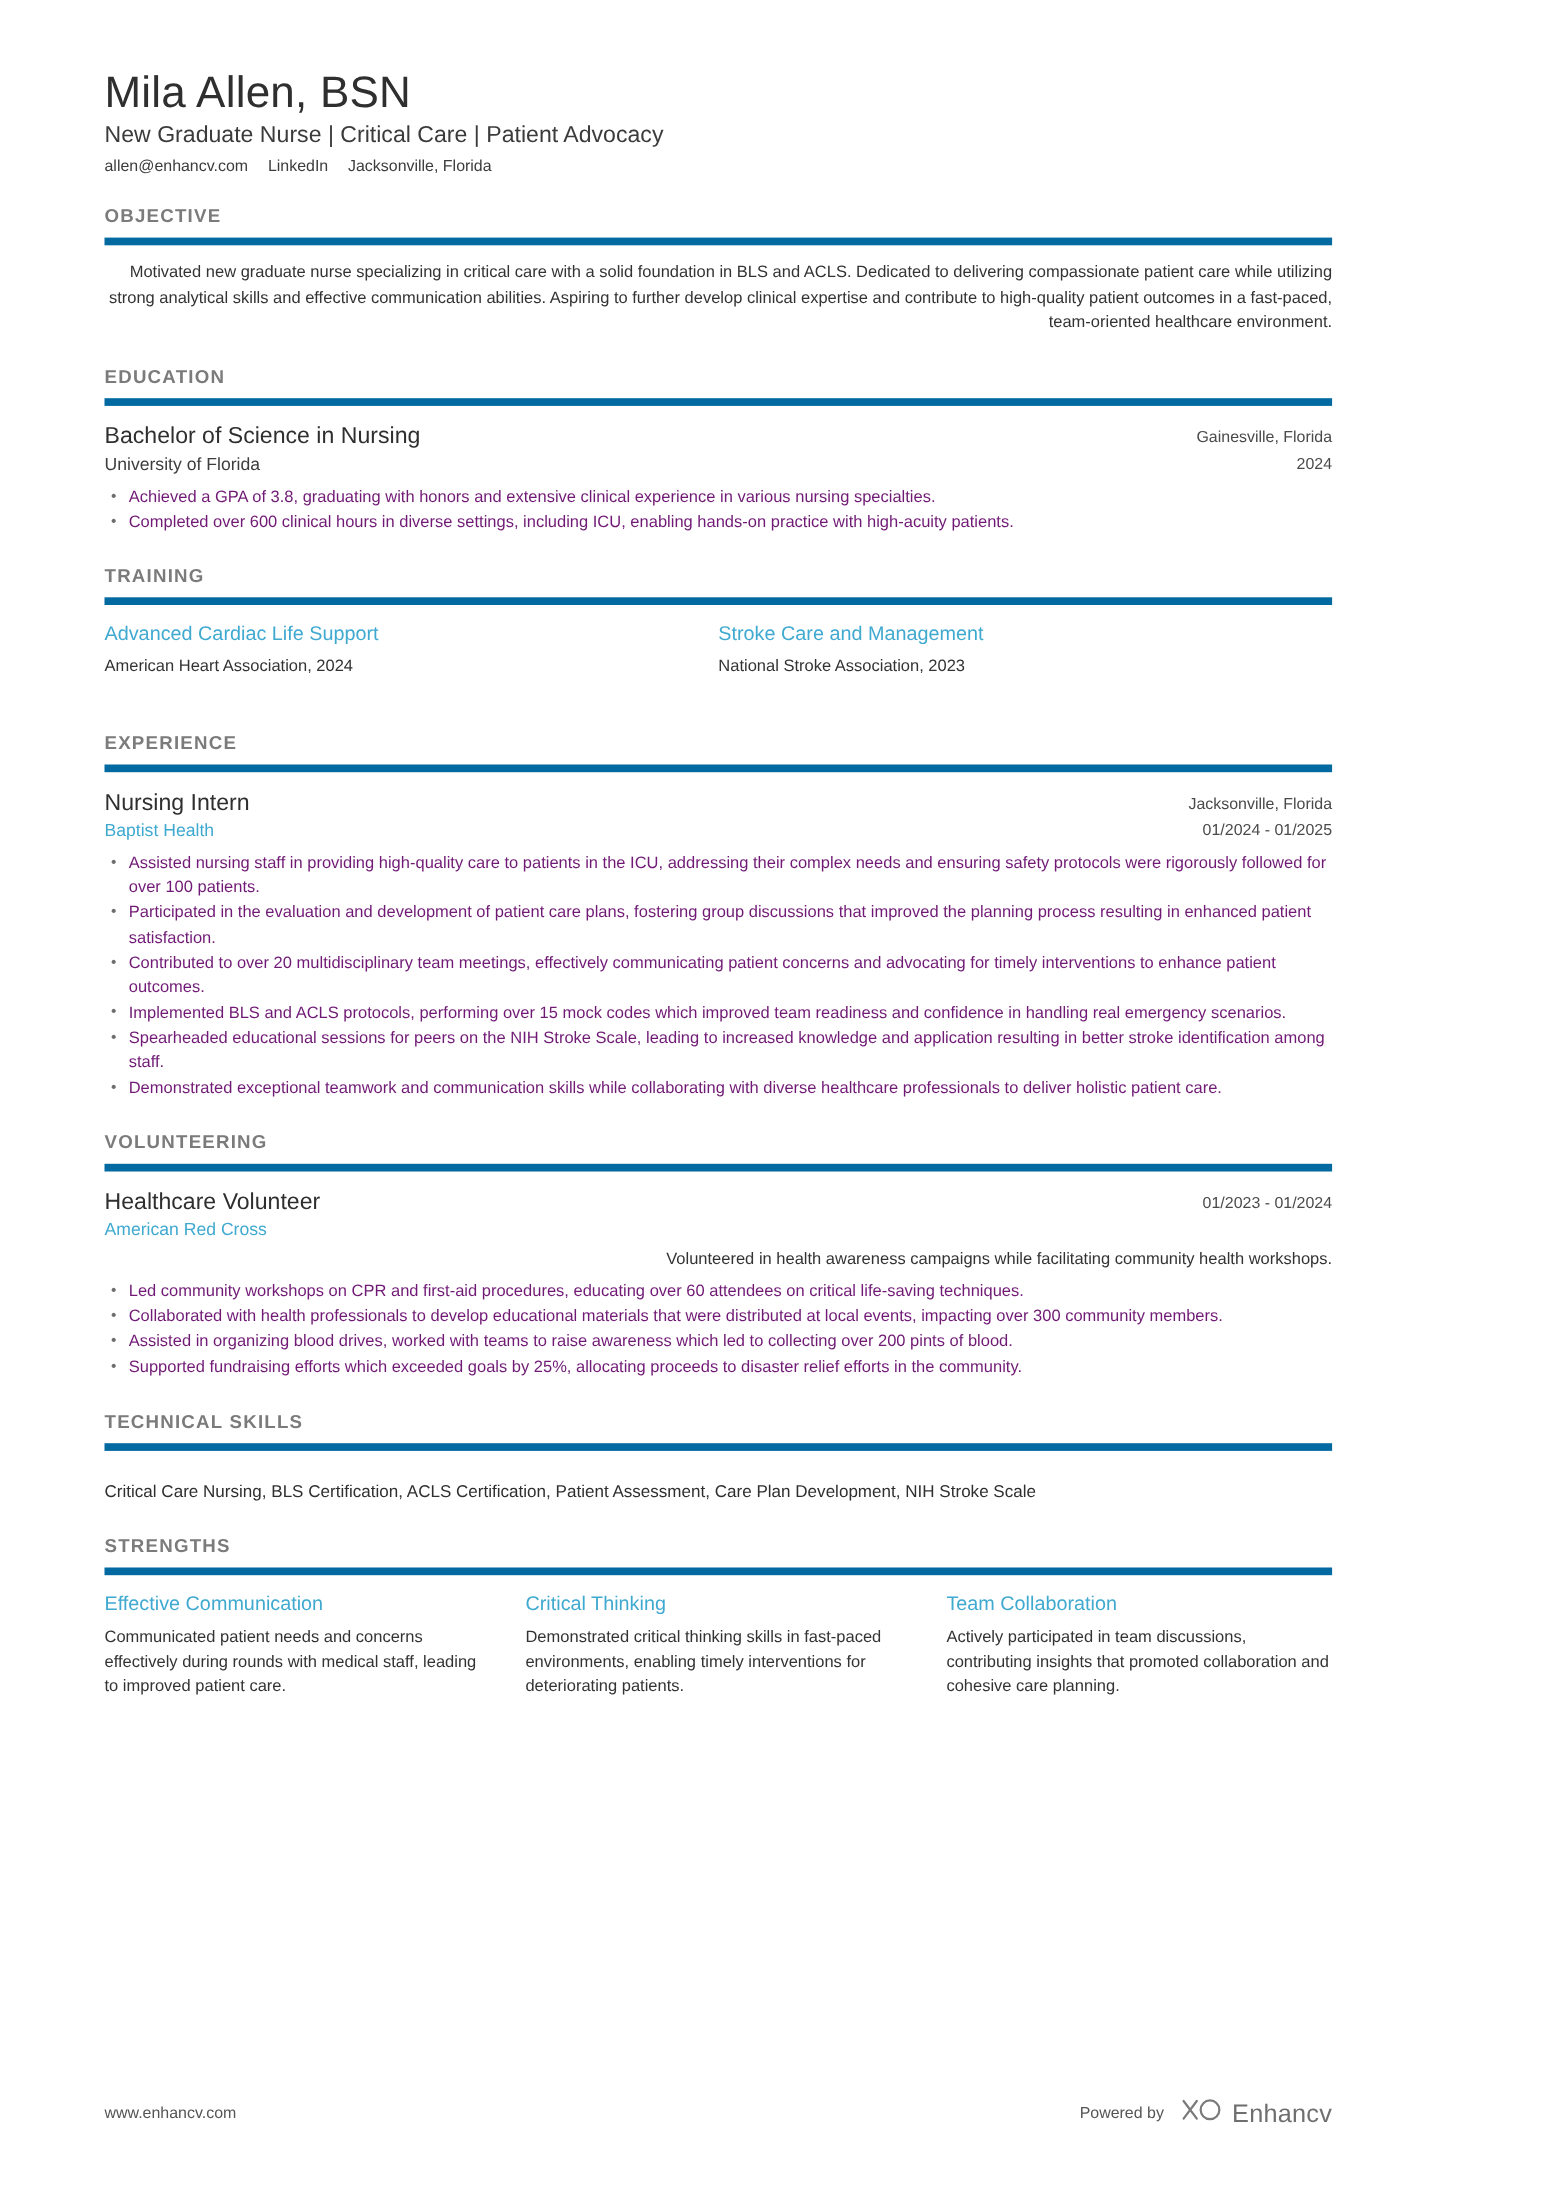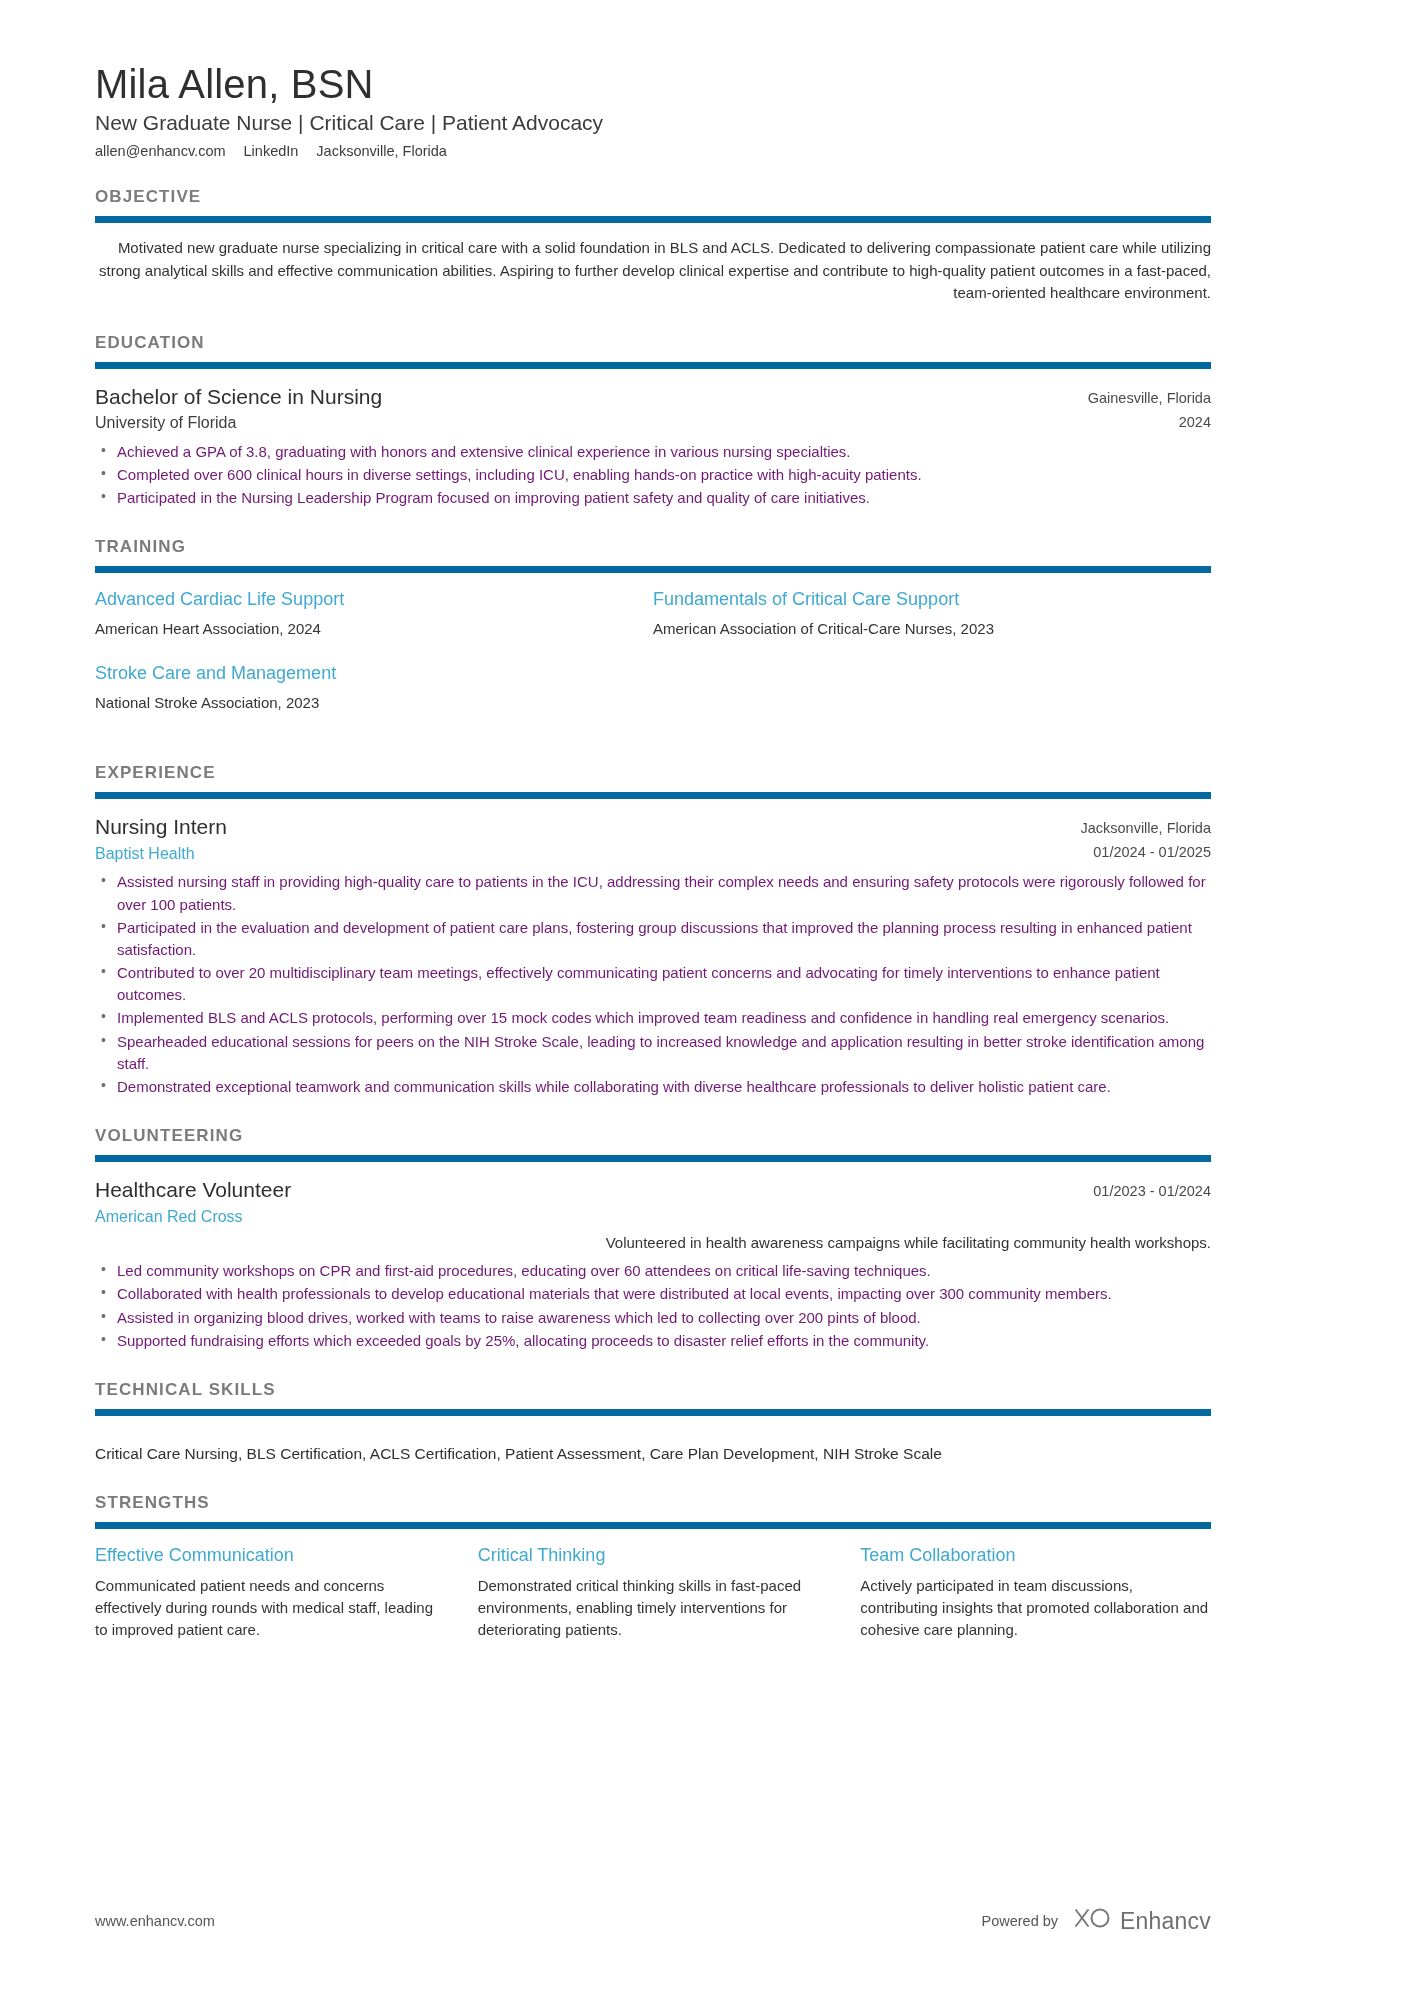--- a/index.html
+++ b/index.html
@@ -217,35 +217,30 @@
           <div class="entry-sub">University of Florida</div>
         </div>
         <div class="entry-right">
           <div>Gainesville, Florida</div>
           <div>2024</div>
         </div>
       </div>
       <ul class="bullets">
         <li>Achieved a GPA of 3.8, graduating with honors and extensive clinical experience in various nursing specialties.</li>
         <li>Completed over 600 clinical hours in diverse settings, including ICU, enabling hands-on practice with high-acuity patients.</li>
-        <li>Participated in the Nursing Leadership Program focused on improving patient safety and quality of care initiatives.</li>
       </ul>
     </div>
   </div>
 
   <div class="section">
     <div class="section-title">TRAINING</div>
     <div class="two-col">
       <div class="cell">
         <div class="cell-title">Advanced Cardiac Life Support</div>
         <div class="cell-sub">American Heart Association, 2024</div>
-      </div>
-      <div class="cell">
-        <div class="cell-title">Fundamentals of Critical Care Support</div>
-        <div class="cell-sub">American Association of Critical-Care Nurses, 2023</div>
       </div>
       <div class="cell">
         <div class="cell-title">Stroke Care and Management</div>
         <div class="cell-sub">National Stroke Association, 2023</div>
       </div>
     </div>
   </div>
 
   <div class="section">
     <div class="section-title">EXPERIENCE</div>

